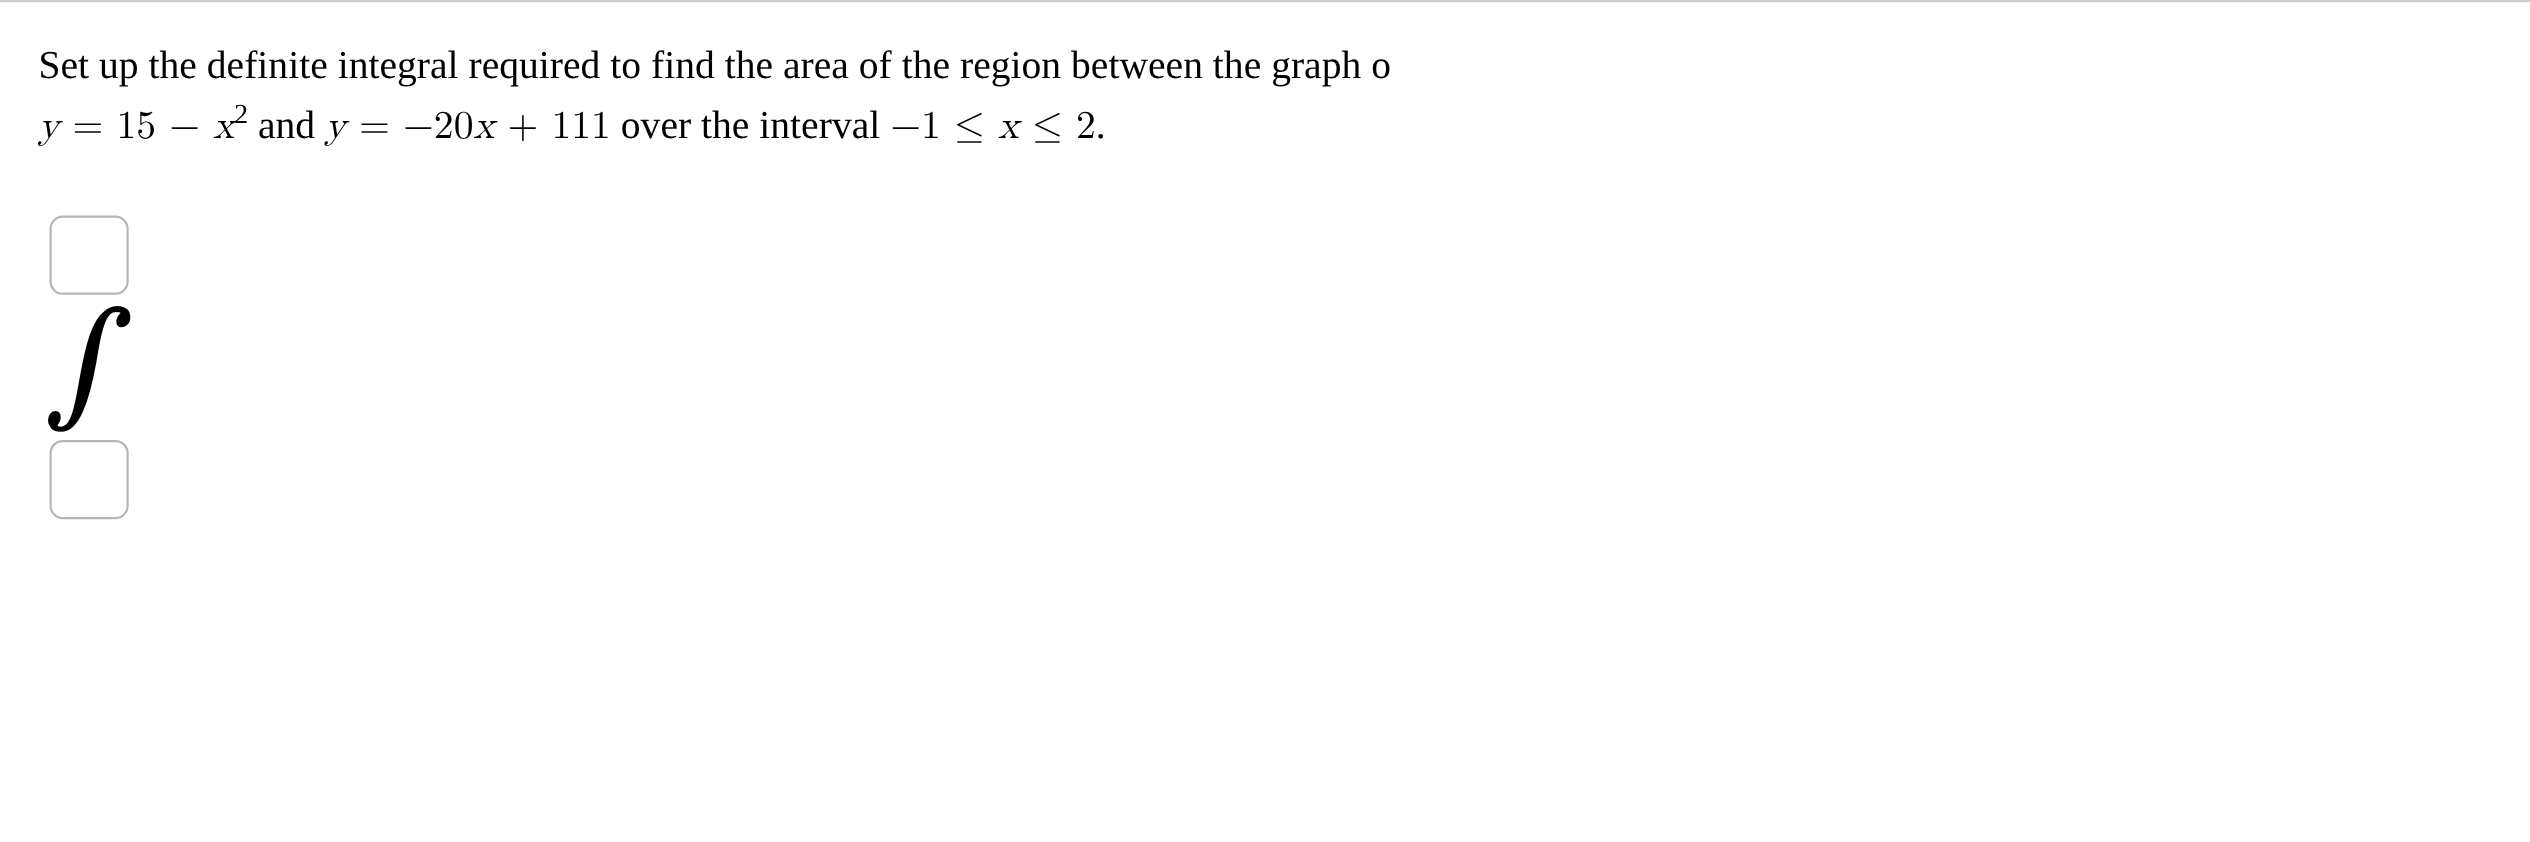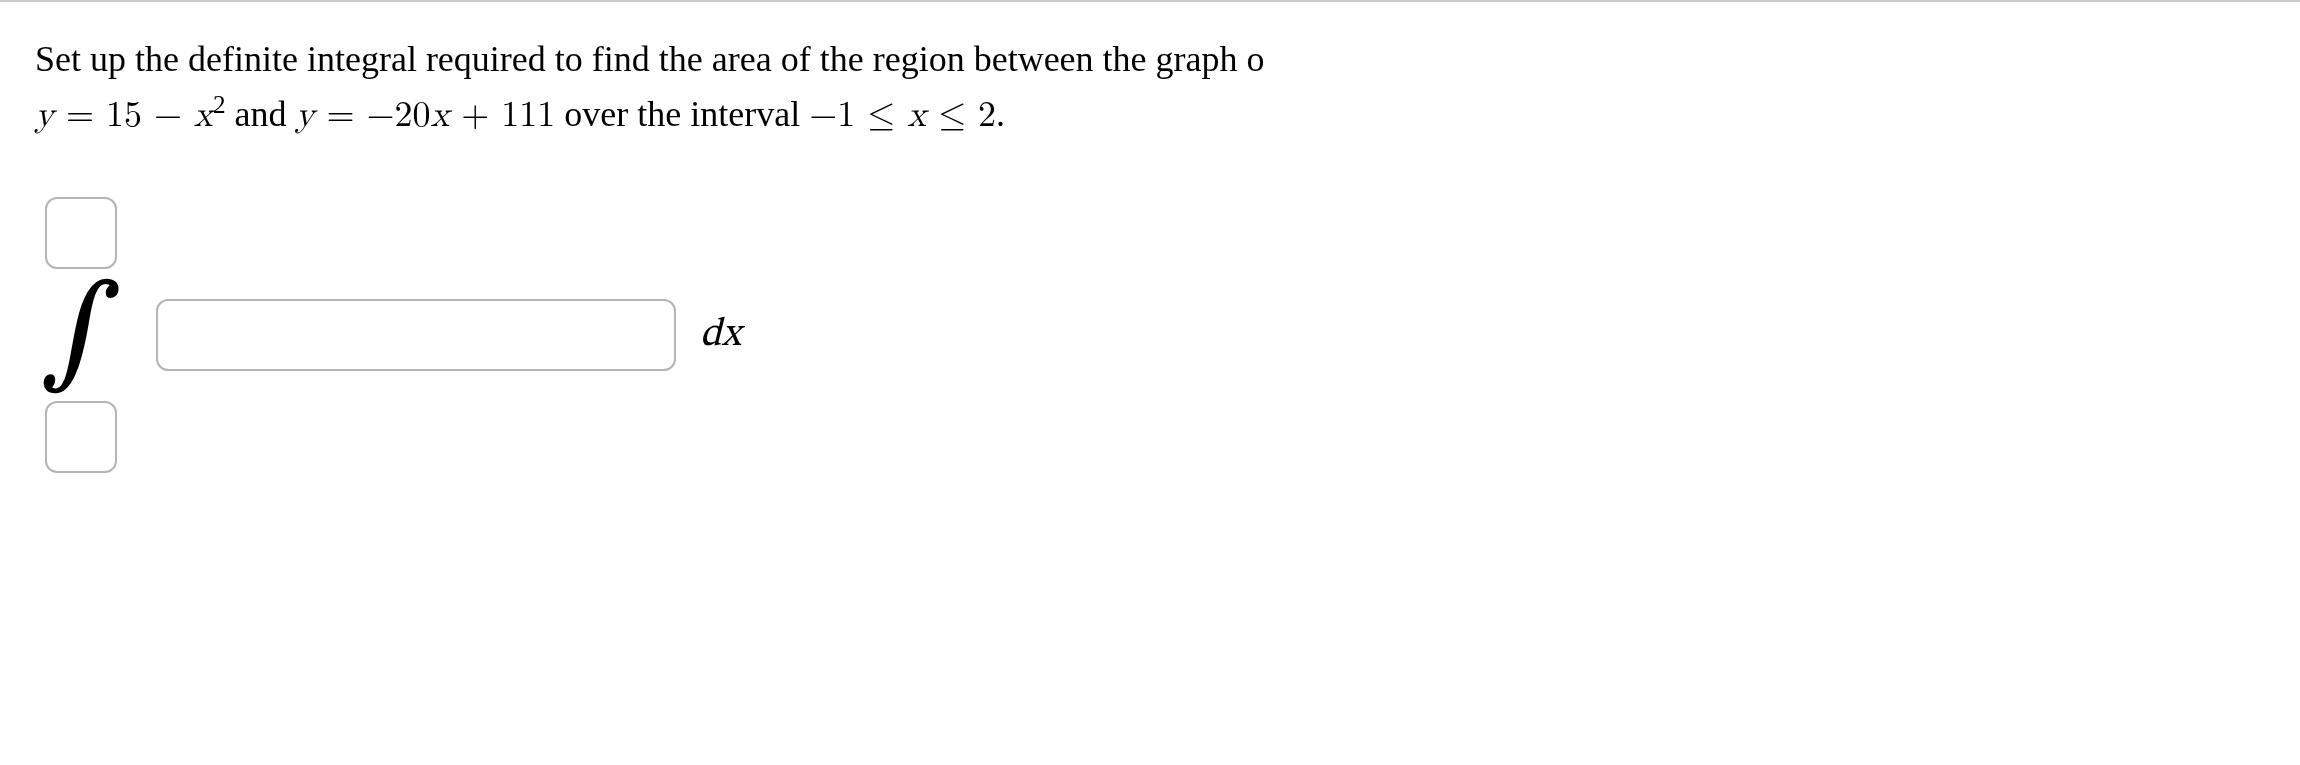--- a/index.html
+++ b/index.html
@@ -93,17 +93,13 @@
 </div>
 
 <div class="integral-area">
   <div class="bounds-col">
     <input type="text" class="small-input" value="" style="">
     <div class="middle-row">
       <span class="integral-symbol">∫</span>
     </div>
     <input type="text" class="small-input" value="" style="">
   </div>
-  <div class="middle-row">
-    <input type="text" class="long-input" value="" style="">
-    <span class="dx">dx</span>
-  </div>
 </div>
 
 </body></html>

